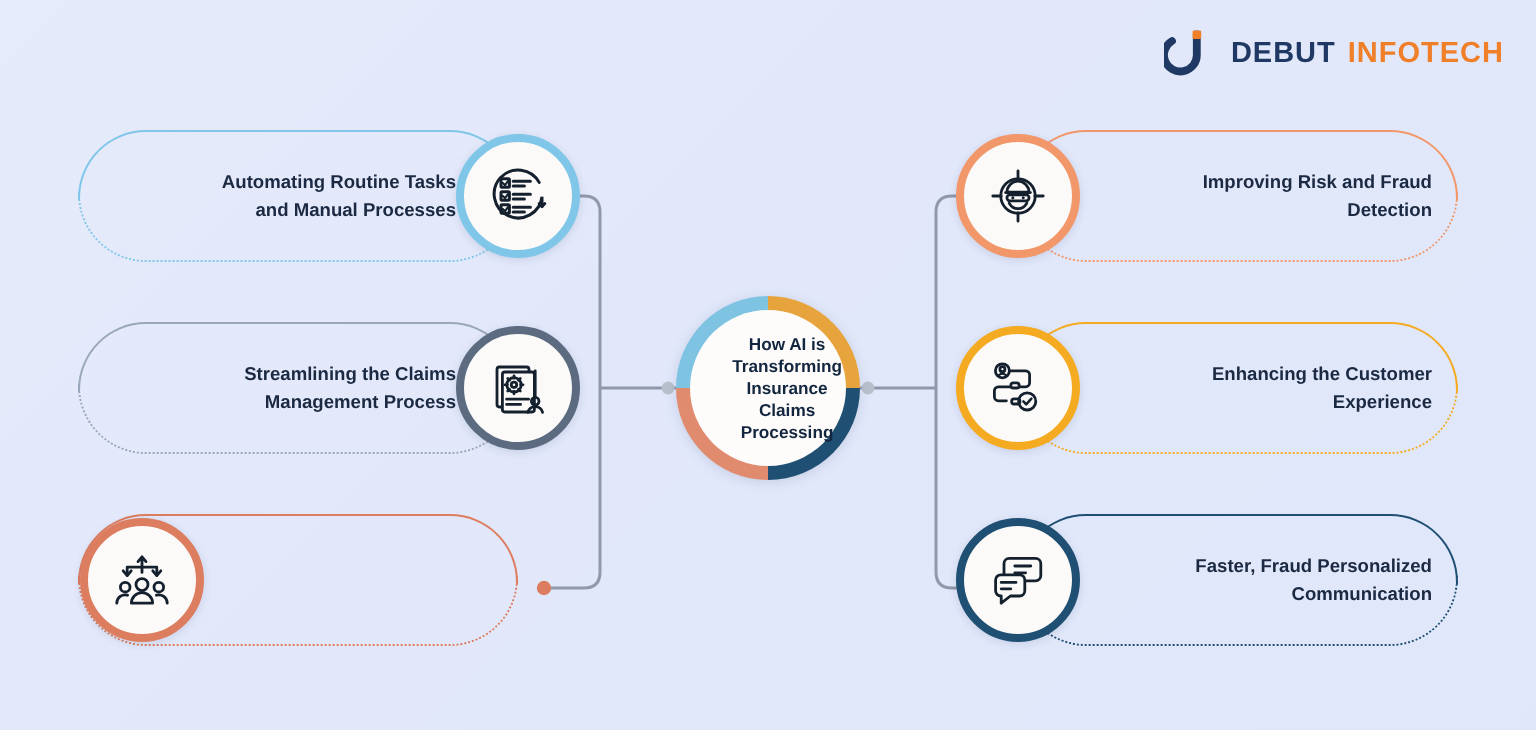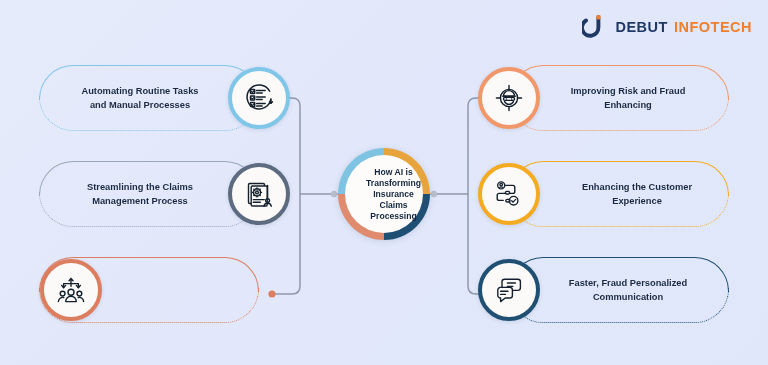--- a/index.html
+++ b/index.html
@@ -122,21 +122,21 @@
     border: 1.6px solid transparent;
     z-index: 1;
   }
   .row-left  .pill { left: 0px; }
   .row-right .pill { right: 0px; }
 
   .pill-txt {
     position: relative;
     z-index: 3;
     width: 186px;
-    text-align: center;
+    text-align: right;
     font-size: 9.3px;
     line-height: 1.55;
     font-weight: 600;
     color: #1b2a42;
     white-space: pre-line;
   }
   .row-left  .pill-txt { margin-left: 12px; }
   .row-right .pill-txt { margin-right: 12px; }
 
   .badge {
@@ -277,21 +277,21 @@
         <path d="M4.4 28.6 a4.2 4.2 0 0 1 5.4 -4" stroke-linecap="round"></path>
         <circle cx="25.4" cy="20.6" r="2.4"></circle>
         <path d="M29.6 28.6 a4.2 4.2 0 0 0 -5.4 -4" stroke-linecap="round"></path>
       </svg>
     </div>
   </div>
 
   <div class="row row-right" style="top:60px;">
     <div class="pill" style="--c:#f2976a;"></div>
     <div class="pill-txt">Improving Risk and Fraud
-Enhancing</div>
+Detection</div>
     <div class="badge" style="border-color:#f2976a;">
       <svg width="34" height="34" viewBox="0 0 34 34" fill="none" stroke="#14202e" stroke-width="1.4">
         <circle cx="17" cy="17" r="8.6"></circle>
         <path d="M17 4.4 v4.2 M17 25.4 v4.2 M4.4 17 h4.2 M25.4 17 h4.2" stroke-linecap="round"></path>
         <path d="M11.5 15.1 a5.5 5.5 0 0 1 11 0 z" stroke-linejoin="round"></path>
         <path d="M10.8 15.3 h12.4" stroke-linecap="round"></path>
         <rect x="11.5" y="16.4" width="11" height="3" rx="1.4"></rect>
         <circle cx="14.4" cy="17.9" r="0.75" fill="#14202e" stroke="none"></circle>
         <circle cx="19.6" cy="17.9" r="0.75" fill="#14202e" stroke="none"></circle>
         <path d="M12.6 20.6 a4.9 4.9 0 0 0 8.8 0" stroke-linecap="round"></path>

